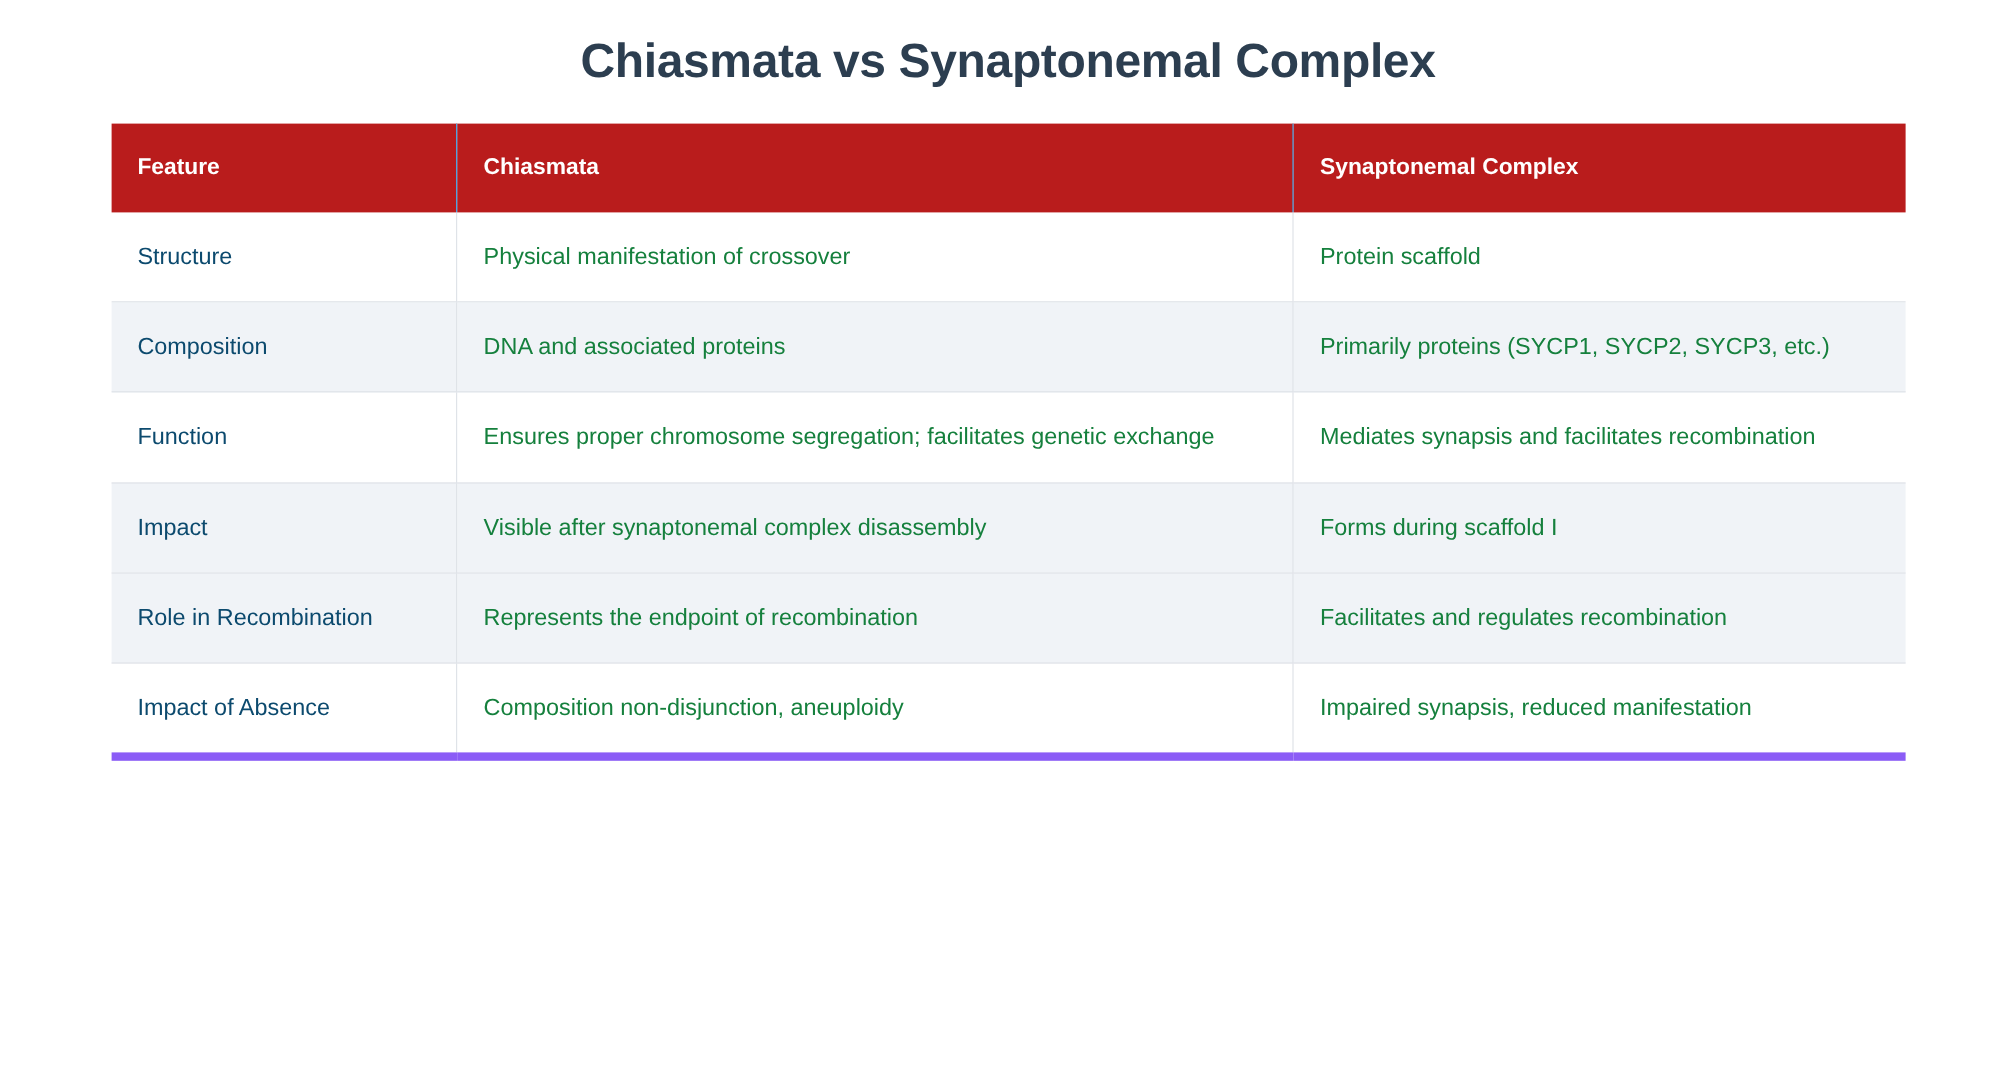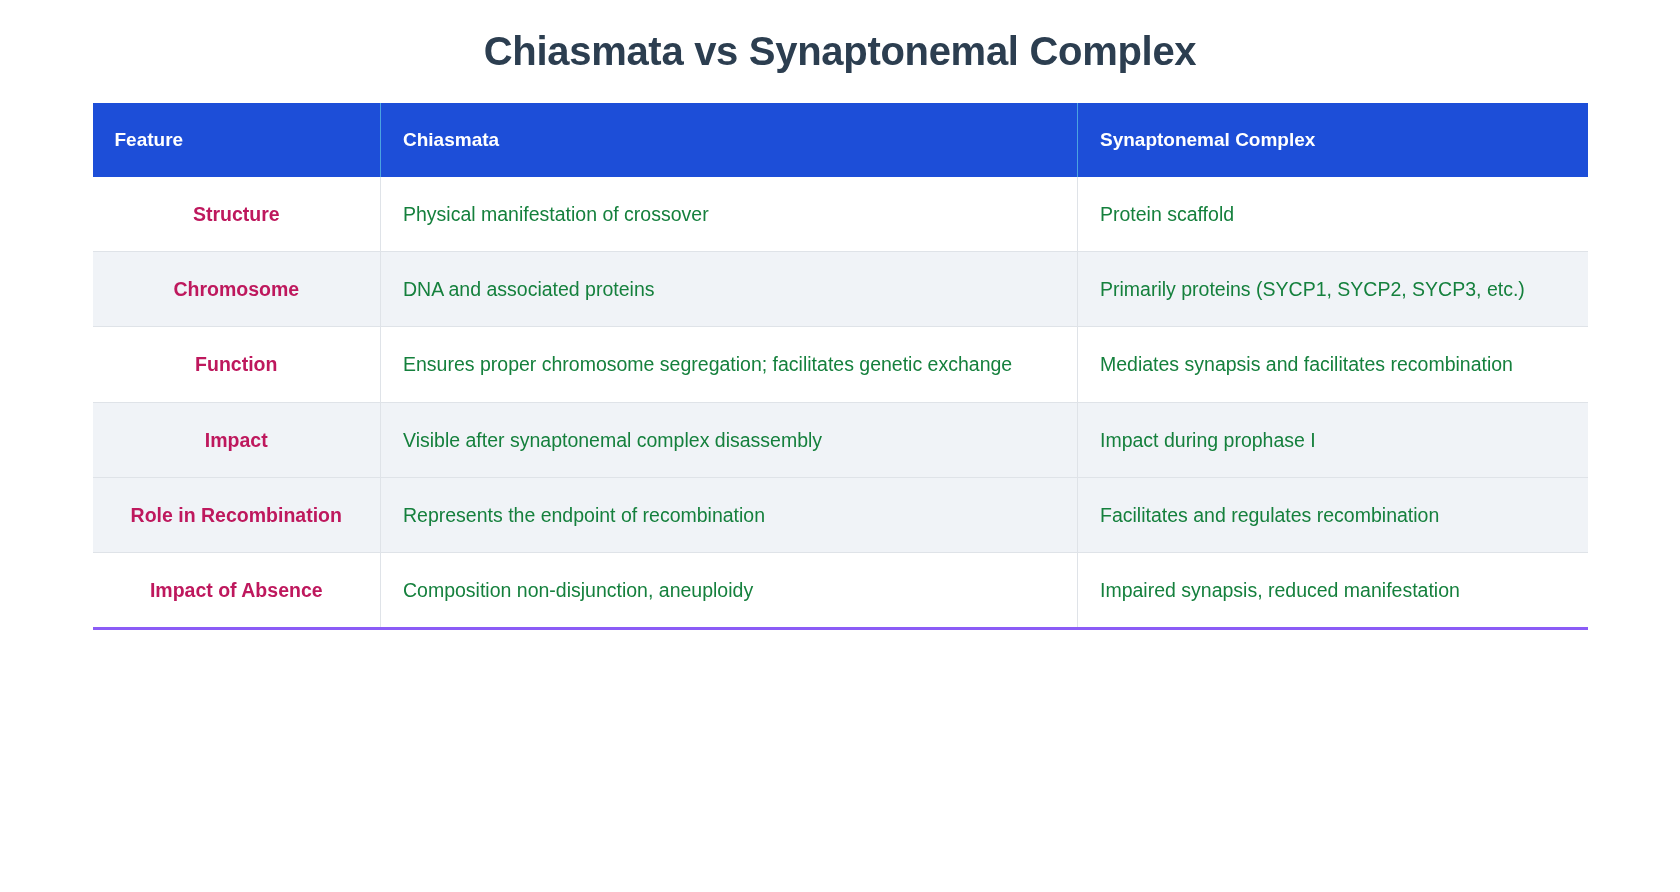--- a/index.html
+++ b/index.html
@@ -41,21 +41,21 @@
     width: 1495px;
     border-collapse: collapse;
     table-layout: fixed;
     background: #ffffff;
   }
   table.cmp col.c1 { width: 288px; }
   table.cmp col.c2 { width: 697px; }
   table.cmp col.c3 { width: 510px; }
 
   table.cmp thead th {
-    background: #1d4ed8;
+    background: #b91c1c;
     color: #ffffff;
     font-size: 19px;
     font-weight: bold;
     text-align: left;
     padding: 26px 22px;
     height: 65px;
     vertical-align: middle;
     border-right: 1px solid #4ba3e0;
     border-bottom: none;
   }
@@ -66,29 +66,28 @@
     color: #15803d;
     padding: 22px 22px;
     vertical-align: middle;
     border-bottom: 1px solid #dfe3e8;
     border-right: 1px solid #dfe3e8;
     line-height: 1.55;
     font-weight: normal;
   }
   table.cmp tbody td:last-child { border-right: none; }
   table.cmp tbody td.feature {
-    font-weight: bold;
-    color: #be185d;
-    text-align: center;
+    font-weight: normal;
+    color: #0c4a6e;
   }
   table.cmp tbody tr.alt td {
     background: #f0f3f7;
   }
   table.cmp tbody tr:last-child td {
-    border-bottom: 3px solid #8b5cf6;
+    border-bottom: 7px solid #8b5cf6;
   }
 </style>
 </head>
 <body>
 
 <div class="page">
 
   <h1 class="page-title">Chiasmata vs Synaptonemal Complex</h1>
 
   <div class="table-wrap">
@@ -105,33 +104,33 @@
           <th>Synaptonemal Complex</th>
         </tr>
       </thead>
       <tbody id="tbody">
           <tr>
             <td class="feature">Structure</td>
             <td>Physical manifestation of crossover</td>
             <td>Protein scaffold</td>
           </tr>
           <tr class="alt">
-            <td class="feature">Chromosome</td>
+            <td class="feature">Composition</td>
             <td>DNA and associated proteins</td>
             <td>Primarily proteins (SYCP1, SYCP2, SYCP3, etc.)</td>
           </tr>
           <tr>
             <td class="feature">Function</td>
             <td>Ensures proper chromosome segregation; facilitates genetic exchange</td>
             <td>Mediates synapsis and facilitates recombination</td>
           </tr>
           <tr class="alt">
             <td class="feature">Impact</td>
             <td>Visible after synaptonemal complex disassembly</td>
-            <td>Impact during prophase I</td>
+            <td>Forms during scaffold I</td>
           </tr>
           <tr class="alt">
             <td class="feature">Role in Recombination</td>
             <td>Represents the endpoint of recombination</td>
             <td>Facilitates and regulates recombination</td>
           </tr>
           <tr>
             <td class="feature">Impact of Absence</td>
             <td>Composition non-disjunction, aneuploidy</td>
             <td>Impaired synapsis, reduced manifestation</td>

